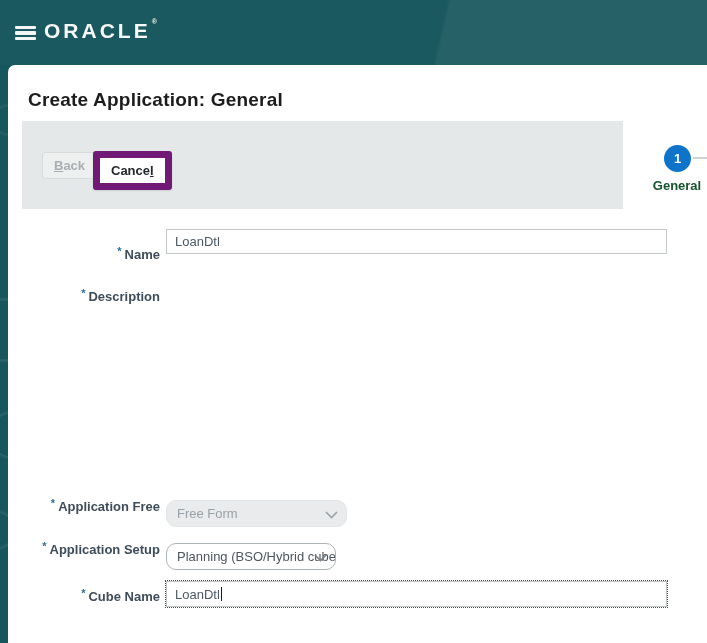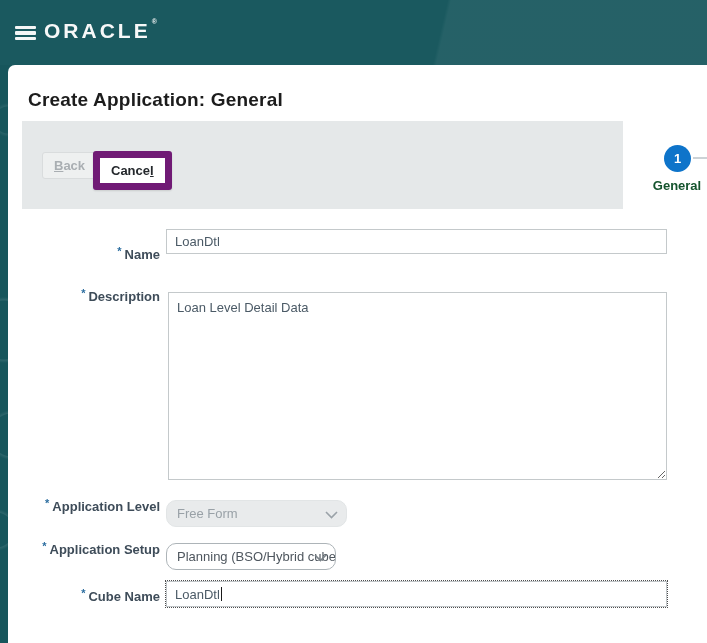--- a/index.html
+++ b/index.html
@@ -132,23 +132,22 @@
   </div>
 
   <button class="train-step">1</button>
   <div class="train-connector"></div>
   <div class="train-label">General</div>
 
   <label class="fld-label lbl-name"><span class="req">*</span><span>Name</span></label>
   <input class="text-input inp-name" value="LoanDtl" style="">
 
   <label class="fld-label lbl-desc"><span class="req">*</span><span>Description</span></label>
-  <textarea class="desc-area" style="">Loan Level Detail Data</textarea>
 
-  <label class="fld-label lbl-apptype"><span class="req">*</span><span>Application Level</span></label>
+  <label class="fld-label lbl-apptype"><span class="req">*</span><span>Application Free</span></label>
   <div class="select-box select-disabled">
     <span>Free Form</span>
     <svg class="chev" width="13" height="8" viewBox="0 0 13 8">
         <polyline points="1,1 6.5,6.5 12,1" fill="none" stroke="#9aa2a8" stroke-width="1.6"></polyline>
       </svg>
   </div>
 
   <label class="fld-label lbl-appsetup"><span class="req">*</span><span>Application Setup</span></label>
   <div class="select-box select-enabled">
     <span>Planning (BSO/Hybrid cube</span>

